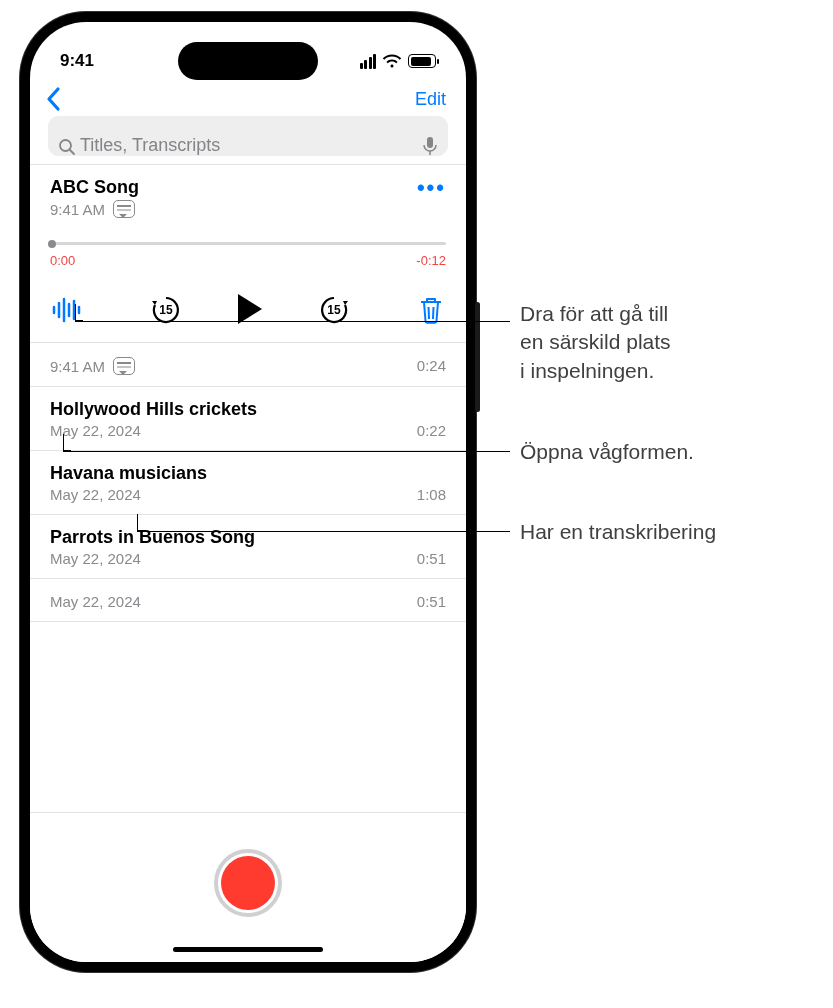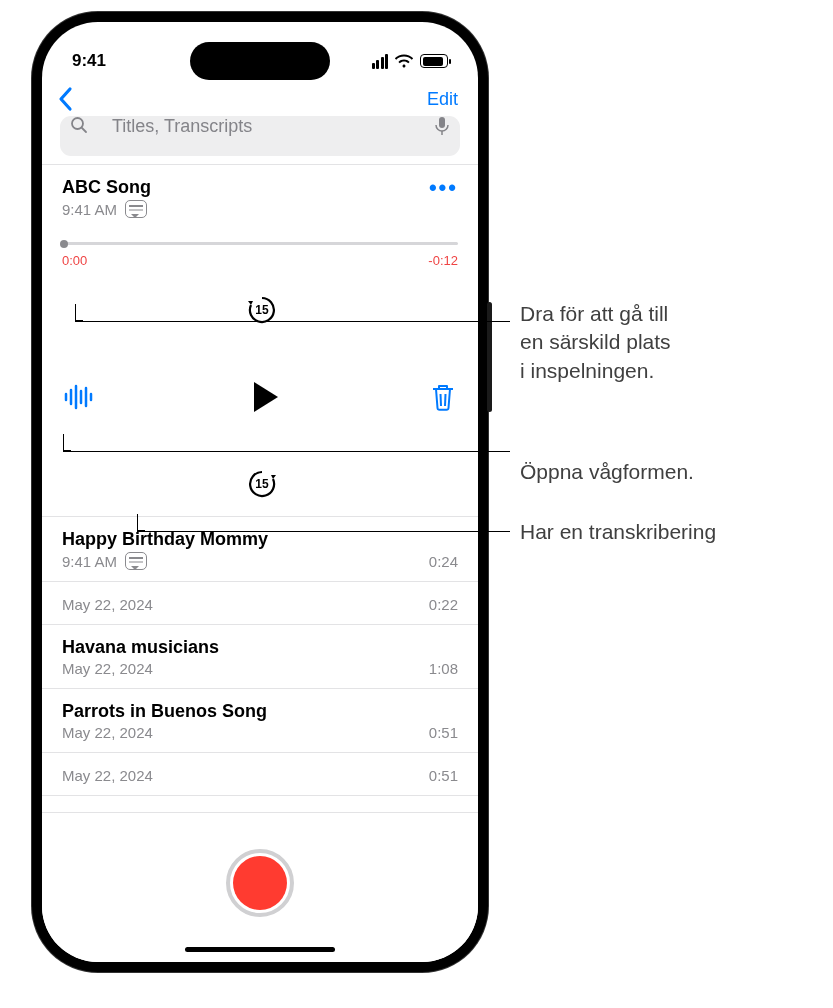--- a/index.html
+++ b/index.html
@@ -6,21 +6,21 @@
   body {
     font-family: -apple-system, "Helvetica Neue", Helvetica, Arial, sans-serif;
     background: #fff;
     width: 833px;
     height: 1008px;
     position: relative;
   }
   
   .phone {
     position: absolute;
-    left: 32px;
+    left: 20px;
     top: 12px;
     width: 456px;
     height: 960px;
     border-radius: 66px;
     background: #000;
     padding: 10px;
     box-shadow: 0 0 0 1px #333;
   }
   .phone-side-button {
     position: absolute;
@@ -89,44 +89,43 @@
     padding: 2px 20px 10px;
     letter-spacing: 0.2px;
   }
   
   .search {
     margin: 0 18px 8px;
     height: 40px;
     background: #eeeeef;
     border-radius: 11px;
     display: flex;
-    align-items: flex-start;
+    align-items: flex-end;
     padding: 0 10px;
-    gap: 24px;
+    gap: 4px;
     color: #848489;
   }
   .search input {
     flex: 1;
     border: none;
     background: transparent;
     font-size: 18px;
     color: #000;
     outline: none;
   }
   .search input::placeholder { color: #848489; }
   
   .list { flex: 1; overflow: hidden; position: relative; }
   .row {
     padding: 12px 20px 11px;
     border-bottom: 1px solid #e3e3e5;
   }
   .row-title { font-size: 18px; font-weight: 600; color:#000; }
   .row-sub {
     display: flex;
-    align-items: center;
     justify-content: space-between;
     margin-top: 2px;
     font-size: 15px;
     color: #8a8a8e;
   }
   .row-sub-left { display: flex; align-items: center; gap: 8px; }
   .transcript-badge {
     display: inline-flex;
     width: 22px; height: 18px;
     border: 1.5px solid #8a8a8e;
@@ -158,21 +157,21 @@
   }
   .scrubber-times {
     display:flex; justify-content:space-between;
     font-size: 13px; color:#ef4444; margin-top:8px;
   }
   .controls {
     display:flex; align-items:center; justify-content:space-between;
     margin-top: 26px;
     padding: 0 2px;
   }
-  .ctrl-center { display:flex; align-items:flex-end; gap:56px;flex-direction:column; }
+  .ctrl-center { display:flex; align-items:flex-start; gap:56px; }
   .play-triangle {
     width:0; height:0;
     border-left: 24px solid #000;
     border-top: 15px solid transparent;
     border-bottom: 15px solid transparent;
   }
   .skip-btn { position:relative; width:32px; height:32px; }
   .skip-btn svg { position:absolute; inset:0; }
   .skip-label {
     position:absolute; inset:0; display:flex; align-items:center; justify-content:center;
@@ -329,33 +328,33 @@
           </div>
           <svg width="26" height="30" viewBox="0 0 26 30">
             <path d="M3 7h20M9 7V4h8v3M6 7l1.5 19a2 2 0 0 0 2 1.8h7a2 2 0 0 0 2-1.8L20 7" stroke="#007aff" stroke-width="2" fill="none" stroke-linejoin="round"></path>
             <line x1="10.5" y1="12" x2="11" y2="24" stroke="#007aff" stroke-width="2"></line>
             <line x1="15.5" y1="12" x2="15" y2="24" stroke="#007aff" stroke-width="2"></line>
           </svg>
         </div>
       </div>
 
       <div class="row">
-        <div class="row-title">Happy Birthday Mommy</div>
         <div class="row-sub">
           <div class="row-sub-left">
             <span>9:41 AM</span>
             <span class="transcript-badge">
                 <span></span>
               </span>
           </div>
           <span>0:24</span>
         </div>
       </div>
 
       <div class="row">
+        <div class="row-title">Hollywood Hills crickets</div>
         <div class="row-sub">
           <div class="row-sub-left">
               <span>May 22, 2024</span>
             </div>
           <span>0:22</span>
         </div>
       </div>
 
       <div class="row">
         <div class="row-title">Havana musicians</div>
@@ -402,17 +401,17 @@
 </div>
 
 <div class="hook" style="left:75px; top:304px;"></div>
 <div class="lead" style="left:75px; top:321px; width:435px;"></div>
 <div class="callout" style="left:520px; top:300px; white-space:pre-line;">Dra för att gå till
 en särskild plats
 i inspelningen.</div>
 
 <div class="hook" style="left:63px; top:434px;"></div>
 <div class="lead" style="left:63px; top:451px; width:447px;"></div>
-<div class="callout" style="left:520px; top:458px;">Öppna vågformen.</div>
+<div class="callout" style="left:520px; top:438px;">Öppna vågformen.</div>
 
 <div class="hook" style="left:137px; top:514px;"></div>
 <div class="lead" style="left:137px; top:531px; width:373px;"></div>
 <div class="callout" style="left:520px; top:518px;">Har en transkribering</div>
 
 </body></html>

